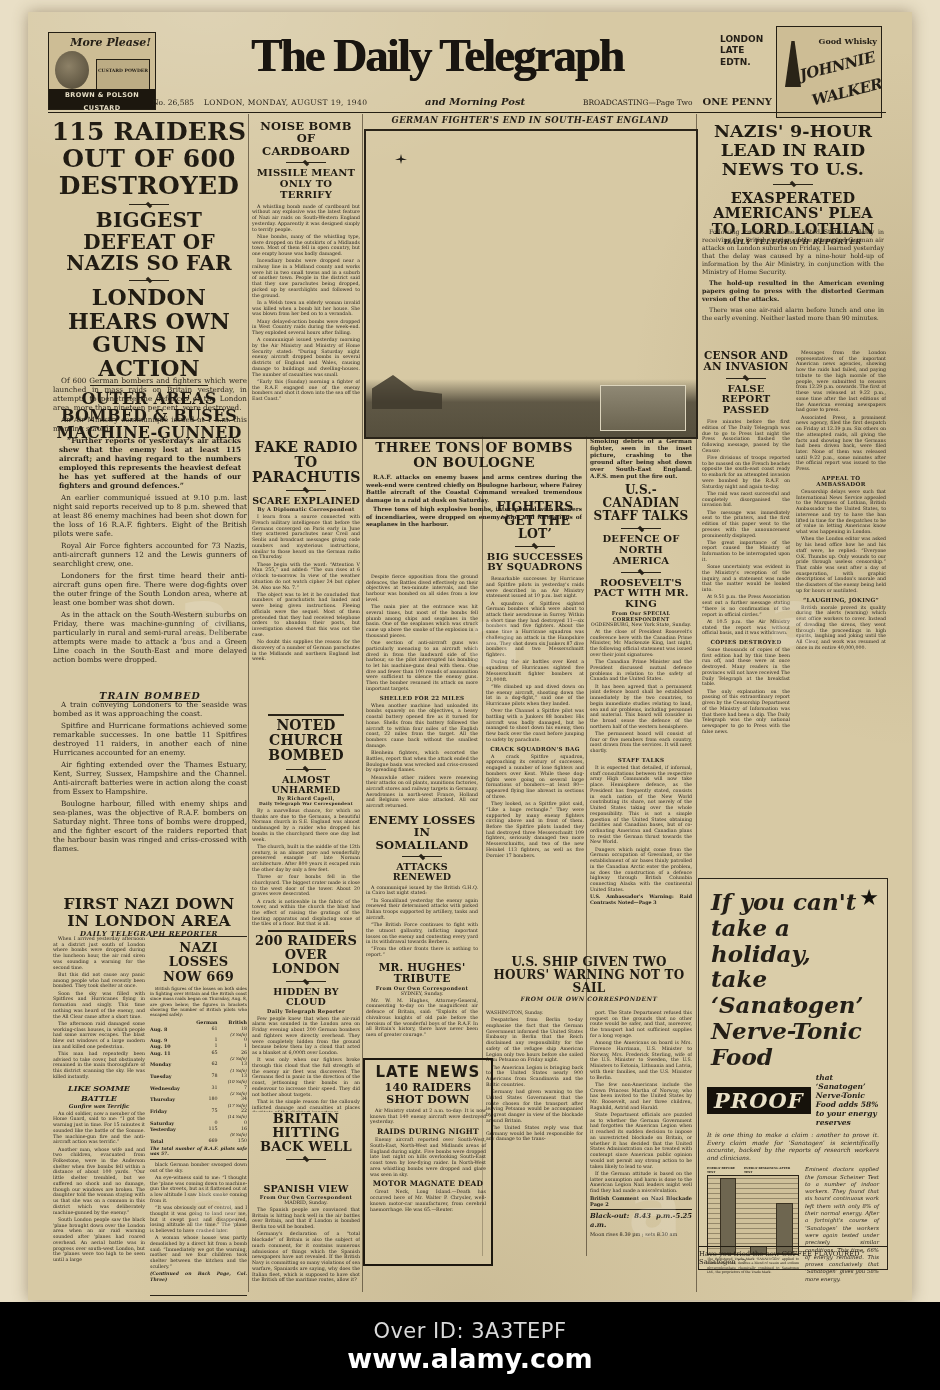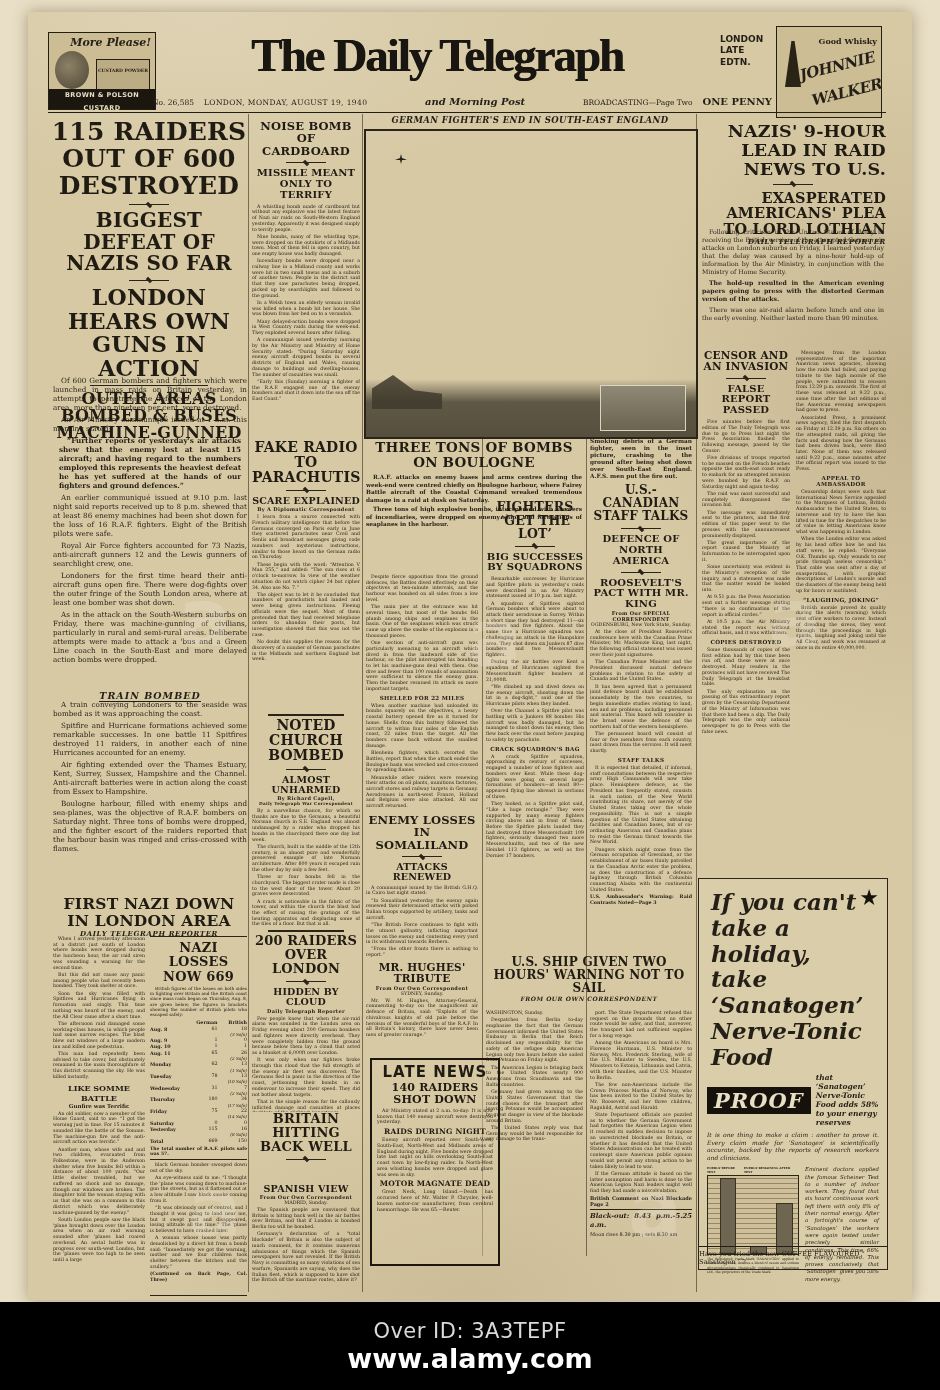--- a/index.html
+++ b/index.html
@@ -22,21 +22,21 @@
   .rule{height:1px;background:#2a2418;margin:4px auto;width:60%;}
   .vrule{position:absolute;width:1px;background:rgba(40,30,15,.55);top:102px;}
   .flow{overflow:hidden;}
   .flow p{font-size:4.7px;line-height:1.22;text-align:justify;text-indent:5px;margin:0 0 1.5px;}
   .lead-body p{font-size:7.2px;line-height:1.25;margin:0 0 3px;text-indent:8px;}
   .lead-body p.bq{font-weight:bold;padding:0 6px;}
   .big-body p{font-size:6.2px;line-height:1.3;margin:0 0 2.5px;text-indent:7px;}
   .big-body p.bq{font-weight:bold;}
   .intro2 p{font-size:5.8px;line-height:1.3;font-weight:bold;margin:0 0 2px;text-indent:7px;}
   .subhead{font-weight:bold;font-size:5.6px;text-align:center;margin:3px 0 2px;letter-spacing:.3px;}
-  .it-sub{font-weight:bold;text-align:center;}
+  .it-sub{font-style:italic;font-weight:bold;text-align:center;}
   .t-row{display:flex;font-size:4.8px;line-height:1.3;}
   .t-row span{display:block;}
   .t-row span:nth-child(1){flex:1.3;font-weight:bold;text-align:left;}
   .t-row span:nth-child(2){flex:1;text-align:right;}
   .t-row span:nth-child(3){flex:1;text-align:right;}
   .t-head span{font-weight:bold !important;}
   .safe-note{font-style:italic;font-size:4.2px;}
   .photo-frame{border:2px solid #2a2419;background:
      radial-gradient(ellipse 80px 55px at 60% 32%, rgba(38,35,29,.95), rgba(38,35,29,0) 72%),
      radial-gradient(ellipse 45px 80px at 55% 55%, rgba(52,47,39,.85), transparent 72%),
@@ -51,21 +51,21 @@
     repeating-linear-gradient(0deg, rgba(40,30,15,.35) 0 .5px, transparent .5px 5px),
     repeating-linear-gradient(90deg, rgba(40,30,15,.35) 0 .5px, transparent .5px 5px),
     #cfc09a;}
   .bar{position:absolute;bottom:0;background:#6e6650;border:.5px solid #3a3222;}
   .wm{position:absolute;font-family:"DejaVu Sans",sans-serif;font-weight:bold;color:rgba(255,255,255,.16);pointer-events:none;}
   .alamy-bar{position:absolute;left:0;top:1302px;width:940px;height:88px;background:#000;color:#fff;
      display:flex;flex-direction:column;align-items:center;justify-content:center;font-family:"DejaVu Sans",sans-serif;}
   .masthead-title{font-family:Liberation Serif, serif;font-weight:bold;letter-spacing:-2px;
      text-shadow:.6px 0 0 currentColor;color:#191510;}
   .boxed{border-top:1px solid #2a2418;border-bottom:1px solid #2a2418;}
-  .latenews{border:2.5px solid #1d180f;background:rgba(215,201,164,.5);margin-left:7px;}
+  .latenews{border:2.5px solid #1d180f;background:rgba(215,201,164,.5);}
   .smallcaps{letter-spacing:.6px;}
 </style>
 </head>
 <body>
 
 <div class="page">
 
   <div class="abs" style="left:20px;top:20px;width:106px;height:76px;border:1.5px solid #241f14;background:#cdbd95;">
     <div style="font-style:italic;font-weight:bold;font-size:11px;text-align:right;padding:3px 4px 0 0;">More Please!</div>
     <div style="position:absolute;left:6px;top:18px;width:34px;height:38px;border-radius:50%;background:radial-gradient(circle at 40% 40%, #8d8167, #4d4533);"></div>
@@ -465,21 +465,21 @@
         <p>The permanent board will consist of four or five members from each country, most drawn from the services.  It will meet shortly.</p>
       </div>
     <div class="subhead">STAFF TALKS</div>
     <div>
         <p>It is expected that detailed, if informal, staff consultations between the respective army High Commands will now take place.  Hemisphere defence, as the President has frequently stated, consists in each nation of the New World contributing its share, not merely of the United States taking over the whole responsibility.  This is not a simple question of the United States obtaining facilities and Canadian bases, but of co-ordinating American and Canadian plans to resist the German thrust towards the New World.</p>
         <p>Dangers which might come from the German occupation of Greenland, or the establishment of air bases thinly patrolled in the Canadian Arctic enter the problem, as does the construction of a defence highway through British Columbia connecting Alaska with the continental United States.</p>
       </div>
     <p class="ctr" style="font-weight:bold;font-size:4.8px;text-indent:0;">U.S. Ambassador's Warning: Raid Contrasts Noted—Page 3</p>
   </div>
 
-  <div class="abs ctr" style="left:672px;top:110px;width:186px;text-align:right;">
+  <div class="abs ctr" style="left:672px;top:110px;width:186px;">
     <h2 class="hl" style="font-size:17.5px;">NAZIS' 9-HOUR LEAD IN RAID NEWS TO U.S.</h2>
     <div class="divider"></div>
     <h3 class="hl" style="font-size:14.5px;">EXASPERATED AMERICANS' PLEA TO LORD LOTHIAN</h3>
     <div class="byline smallcaps">DAILY TELEGRAPH REPORTER</div>
   </div>
   <div class="abs flow big-body" style="left:674px;top:216px;width:182px;height:120px;">
     <div>
         <p>Following criticism in the United States of delay in receiving the British version of the attempted German air attacks on London suburbs on Friday, I learned yesterday that the delay was caused by a nine-hour hold-up of information by the Air Ministry, in conjunction with the Ministry of Home Security.</p>
       </div>
     <p class="bq">The hold-up resulted in the American evening papers going to press with the distorted German version of the attacks.</p>

